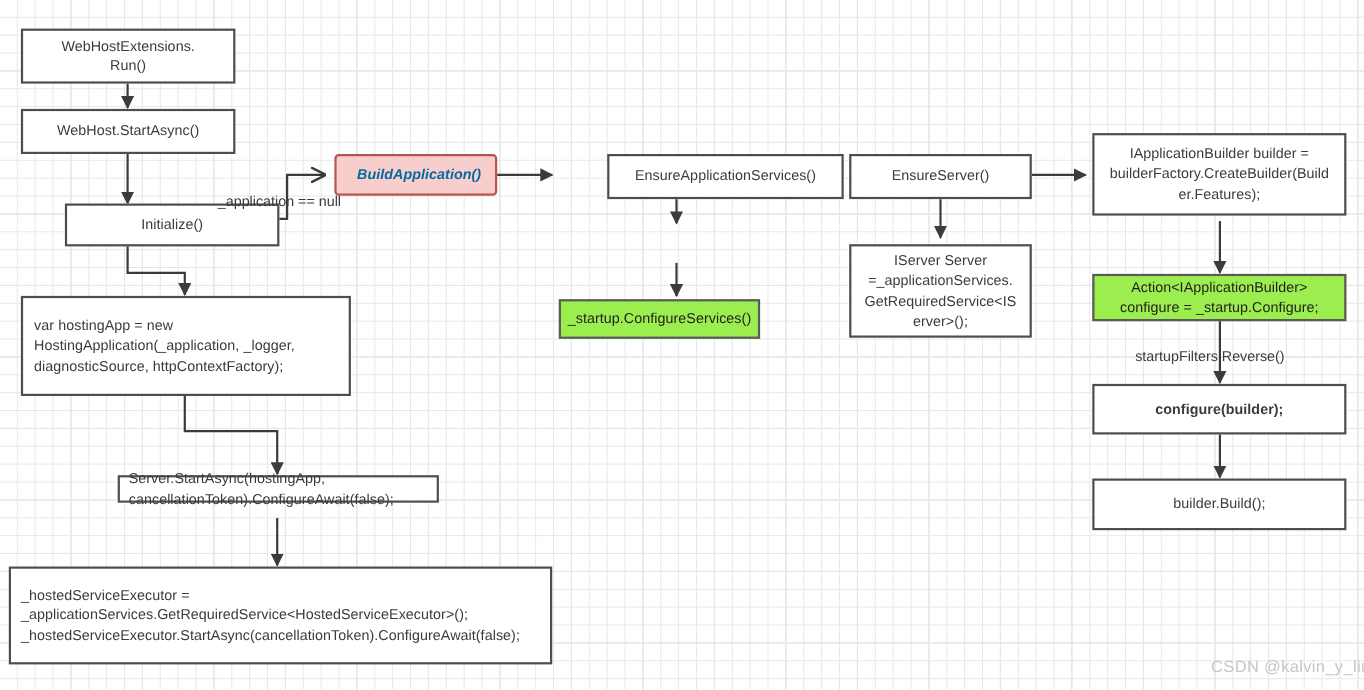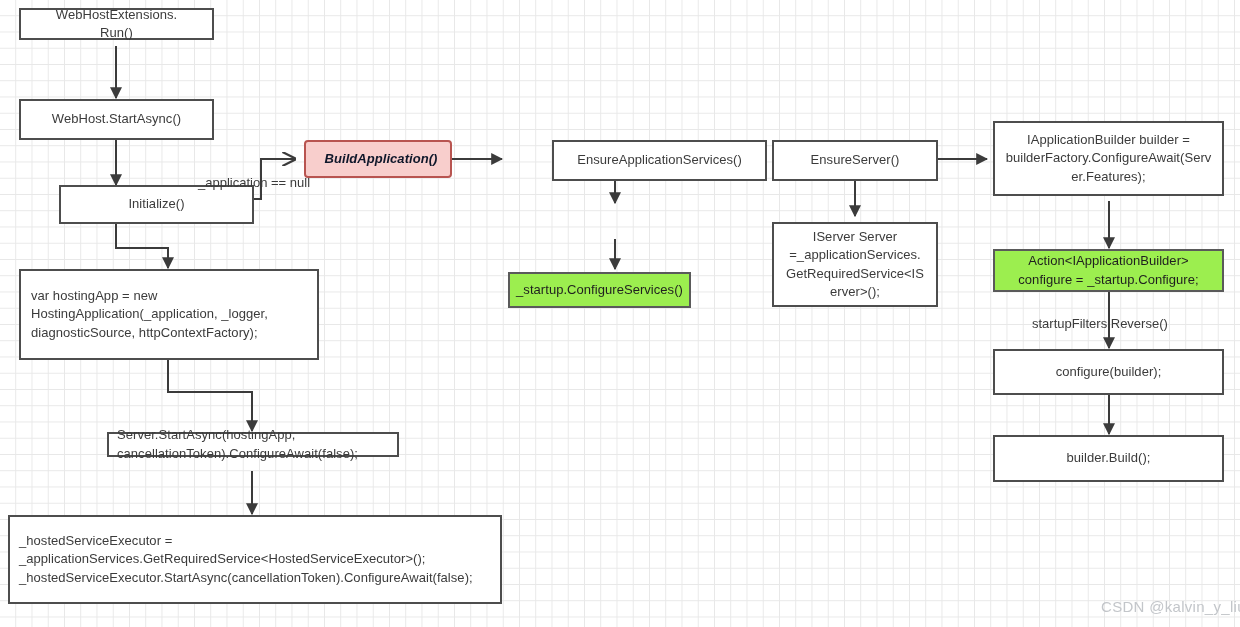--- a/index.html
+++ b/index.html
@@ -54,21 +54,21 @@
     letter-spacing: 0.05px;
   }
   .node.center-left {
     text-align: left;
     justify-content: flex-start;
   }
   .node.pink {
     background: #f8cecc;
     border: 2px solid #b85450;
     border-radius: 4px;
-    color: #0f172a;
+    color: #0369a1;
     font-weight: bold;
     font-style: italic;
     padding-left: 12px;
   }
   .node.green {
     background: #9cee4f;
     border: 2px solid #5a5a5a;
     color: #1f1f1f;
   }
   .edge-label {
@@ -129,21 +129,21 @@
       <path d="M 938 159 L 987 159" marker-end="url(#arrow)"></path>
 
       <path d="M 1109 201 L 1109 248" marker-end="url(#arrow)"></path>
 
       <path d="M 1109 291 L 1109 348" marker-end="url(#arrow)"></path>
 
       <path d="M 1109 394 L 1109 434" marker-end="url(#arrow)"></path>
     </g>
   </svg>
 
-  <div class="node" style="left:19px; top:8px; width:195px; height:32px;">
+  <div class="node" style="left:19px; top:26px; width:195px; height:50px;">
     <span>WebHostExtensions.
 Run()</span>
   </div>
 
   <div class="node" style="left:19px; top:99px; width:195px; height:41px;">
     <span>WebHost.StartAsync()</span>
   </div>
 
   <div class="node" style="left:19px; top:185px; width:195px; height:39px;margin-left:40px;">
     <span>Initialize()</span>
@@ -185,30 +185,30 @@
 
   <div class="node" style="left:772px; top:222px; width:166px; height:85px;">
     <span>IServer Server
 =_applicationServices.
 GetRequiredService&lt;IS
 erver&gt;();</span>
   </div>
 
   <div class="node" style="left:993px; top:121px; width:231px; height:75px;">
     <span>IApplicationBuilder builder =
-builderFactory.ConfigureAwait(Serv
+builderFactory.CreateBuilder(Build
 er.Features);</span>
   </div>
 
   <div class="node green" style="left:993px; top:249px; width:231px; height:43px;">
     <span>Action&lt;IApplicationBuilder&gt;
 configure = _startup.Configure;</span>
   </div>
 
-  <div class="node" style="left:993px; top:349px; width:231px; height:46px;">
+  <div class="node" style="left:993px; top:349px; width:231px; height:46px;font-weight:bold;">
     <span>configure(builder);</span>
   </div>
 
   <div class="node" style="left:993px; top:435px; width:231px; height:47px;">
     <span>builder.Build();</span>
   </div>
 
   <div class="edge-label" style="left:198px; top:175px;">_application == null</div>
 
   <div class="edge-label" style="left:1032px; top:316px;">startupFilters.Reverse()</div>

